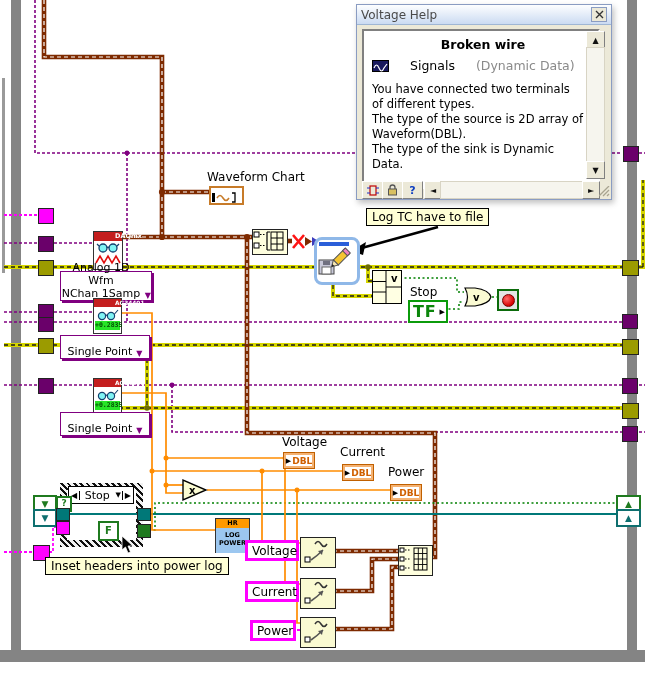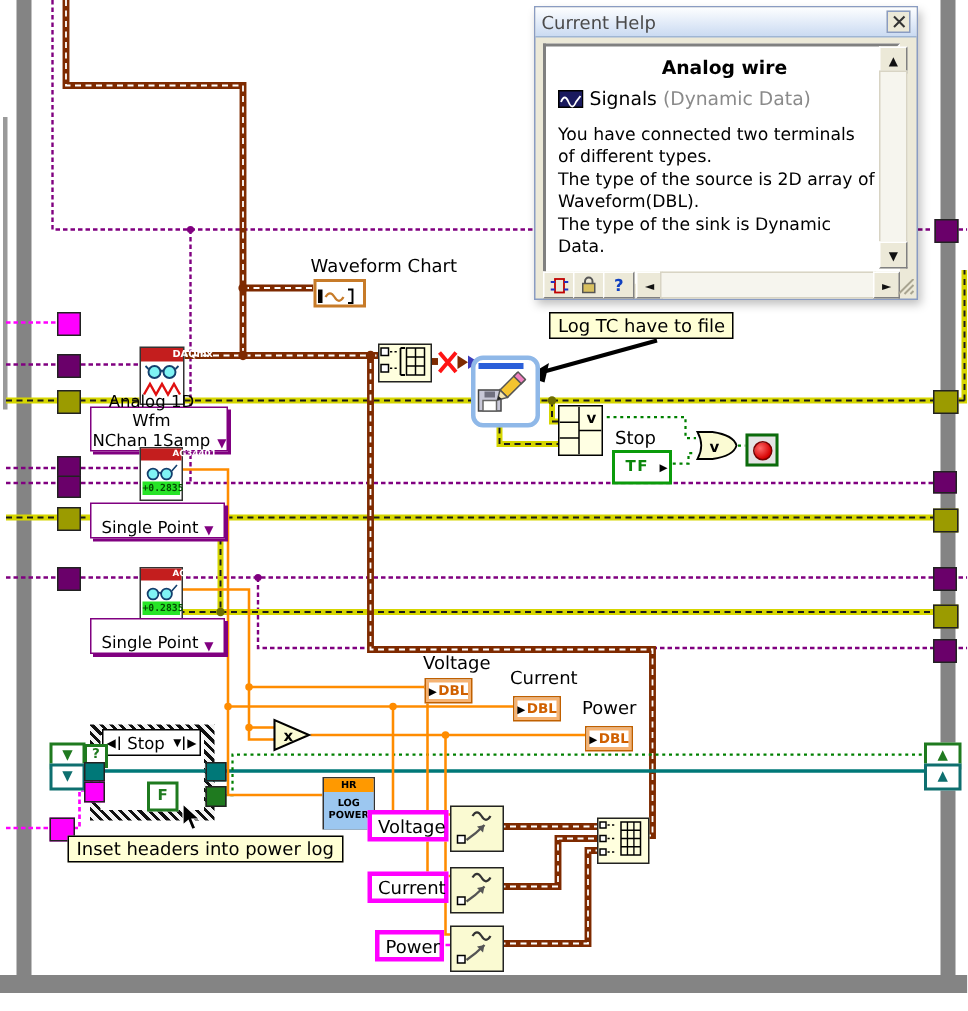--- a/index.html
+++ b/index.html
@@ -30,21 +30,21 @@
   .pre{white-space:pre-line;}
   
   #chwin{background:#ECE9D8;border:1px solid #8A9CC2;box-shadow:2px 3px 6px rgba(0,0,0,.25);}
   #chtitle{height:19px;background:linear-gradient(#FDFEFF,#CBDBF2);border-bottom:1px solid #9FB6D4;
            display:flex;align-items:center;font-size:12px;color:#4A4A4A;padding:0 4px;}
   #chclose{margin-left:auto;width:14px;height:13px;background:#ECE9D8;border:1px solid #8A9CC2;
            display:flex;align-items:center;justify-content:center;font-size:9px;color:#333;}
   #chcontent{position:absolute;left:5px;top:24px;width:222px;height:150px;background:#fff;
              border:2px solid;border-color:#808080 #FFF #FFF #808080;padding:6px 4px 0 8px;overflow:hidden;}
   #chheading{text-align:center;font-weight:bold;font-size:12.5px;}
-  #chsig{margin-top:6px;font-size:12.5px;display:flex;align-items:center;gap:4px;}
+  #chsig{margin-top:6px;font-size:12.5px;display:flex;align-items:center;gap:21px;}
   #chsigtype{color:#8a8a8a;}
   #chbody{margin-top:9px;font-size:11.5px;line-height:15px;}
   .sbbtn{background:#ECE9D8;border:1px solid;border-color:#FFF #808080 #808080 #FFF;
          display:flex;align-items:center;justify-content:center;font-size:8px;color:#111;}
   .toolbtn{background:#ECE9D8;border:1px solid;border-color:#FFF #808080 #808080 #FFF;
            display:flex;align-items:center;justify-content:center;}
   
   svg text{font-family:"DejaVu Sans","Liberation Sans",sans-serif;}
   .pur path{stroke:var(--wire_purple);stroke-width:1.6;fill:none;stroke-dasharray:3 2;}
   .mag path{stroke:var(--wire_magenta);stroke-width:1.8;fill:none;stroke-dasharray:3 2;}
@@ -301,21 +301,21 @@
 
   <div class="abs" style="left:372px;top:270px;width:28px;height:32px;background:#FFFFE3;border:1px solid #000;">
     <svg width="28" height="32">
       <path d="M13,0 V32 M0,10.5 H13 M0,21 H13 M13,16 H28" stroke="#000" stroke-width="1"></path>
       <text x="18" y="11" font-size="10" font-weight="bold">v</text>
     </svg>
   </div>
 
   <div class="abs lvlabel" style="left:410px;top:286px;">Stop</div>
   <div class="abs" style="left:408px;top:300px;width:36px;height:19px;border:2px solid #0B9B0B;background:#fff;display:flex;align-items:center;">
-    <span style="flex:1;text-align:center;font-weight:bold;font-size:10px;color:#0B860B;letter-spacing:1px;">TF</span>
+    <span style="flex:1;text-align:center;font-weight:bold;font-size:16px;color:#0B860B;letter-spacing:1px;">TF</span>
     <span style="font-size:7px;color:#000;margin-right:1px;">▶</span>
   </div>
   <svg class="abs" width="30" height="24" style="left:464px;top:286px;">
     <path d="M1,2 h10 q14,2 16,9 q-2,7 -16,9 h-10 q5,-9 0,-18 z" fill="#FBFBD3" stroke="#000" stroke-width="1.2"></path>
     <text x="9" y="15" font-size="10" font-weight="bold">v</text>
   </svg>
   <div class="abs" style="left:497px;top:289px;width:18px;height:18px;border:2px solid #0B6B0B;background:#E4E4E4;display:flex;align-items:center;justify-content:center;">
     <span style="width:11px;height:11px;border-radius:50%;background:radial-gradient(circle at 35% 35%, #FF6A6A, #D60000 70%);border:1px solid #700;"></span>
   </div>
 
@@ -398,29 +398,29 @@
       <rect x="1" y="11" width="4" height="4" fill="#fff" stroke="#000"></rect>
       <rect x="1" y="20" width="4" height="4" fill="#fff" stroke="#000"></rect>
       <path d="M6,4 h6 M6,13 h6 M6,22 h6" stroke="#000" stroke-dasharray="1.5 1.5"></path>
       <rect x="15" y="2" width="13" height="22" fill="none" stroke="#000"></rect>
       <path d="M19.3,2 v22 M23.6,2 v22 M15,7.5 h13 M15,13 h13 M15,18.5 h13" stroke="#000" stroke-width="0.9"></path>
     </svg>
   </div>
 
   <div id="chwin" class="abs" style="left:356px;top:4px;width:254px;height:194px;z-index:50;">
     <div id="chtitle">
-      <span>Current Help</span>
+      <span>Voltage Help</span>
       <span id="chclose">
         <svg width="9" height="9">
             <path d="M1,1 L8,8 M8,1 L1,8" stroke="#333" stroke-width="1.4"></path>
           </svg>
       </span>
     </div>
     <div id="chcontent">
-      <div id="chheading">Analog wire</div>
+      <div id="chheading">Broken wire</div>
       <div id="chsig">
         <svg width="17" height="12">
           <rect x="0.5" y="0.5" width="16" height="11" fill="#1a1a5e" stroke="#000"></rect>
           <path d="M2,8 Q4.5,2 7,8 T12,8 L15,4" stroke="#fff" stroke-width="1.2" fill="none"></path>
         </svg>
         <span>Signals</span>
         <span id="chsigtype">(Dynamic Data)</span>
       </div>
       <div id="chbody" class="pre">You have connected two terminals
 of different types.

